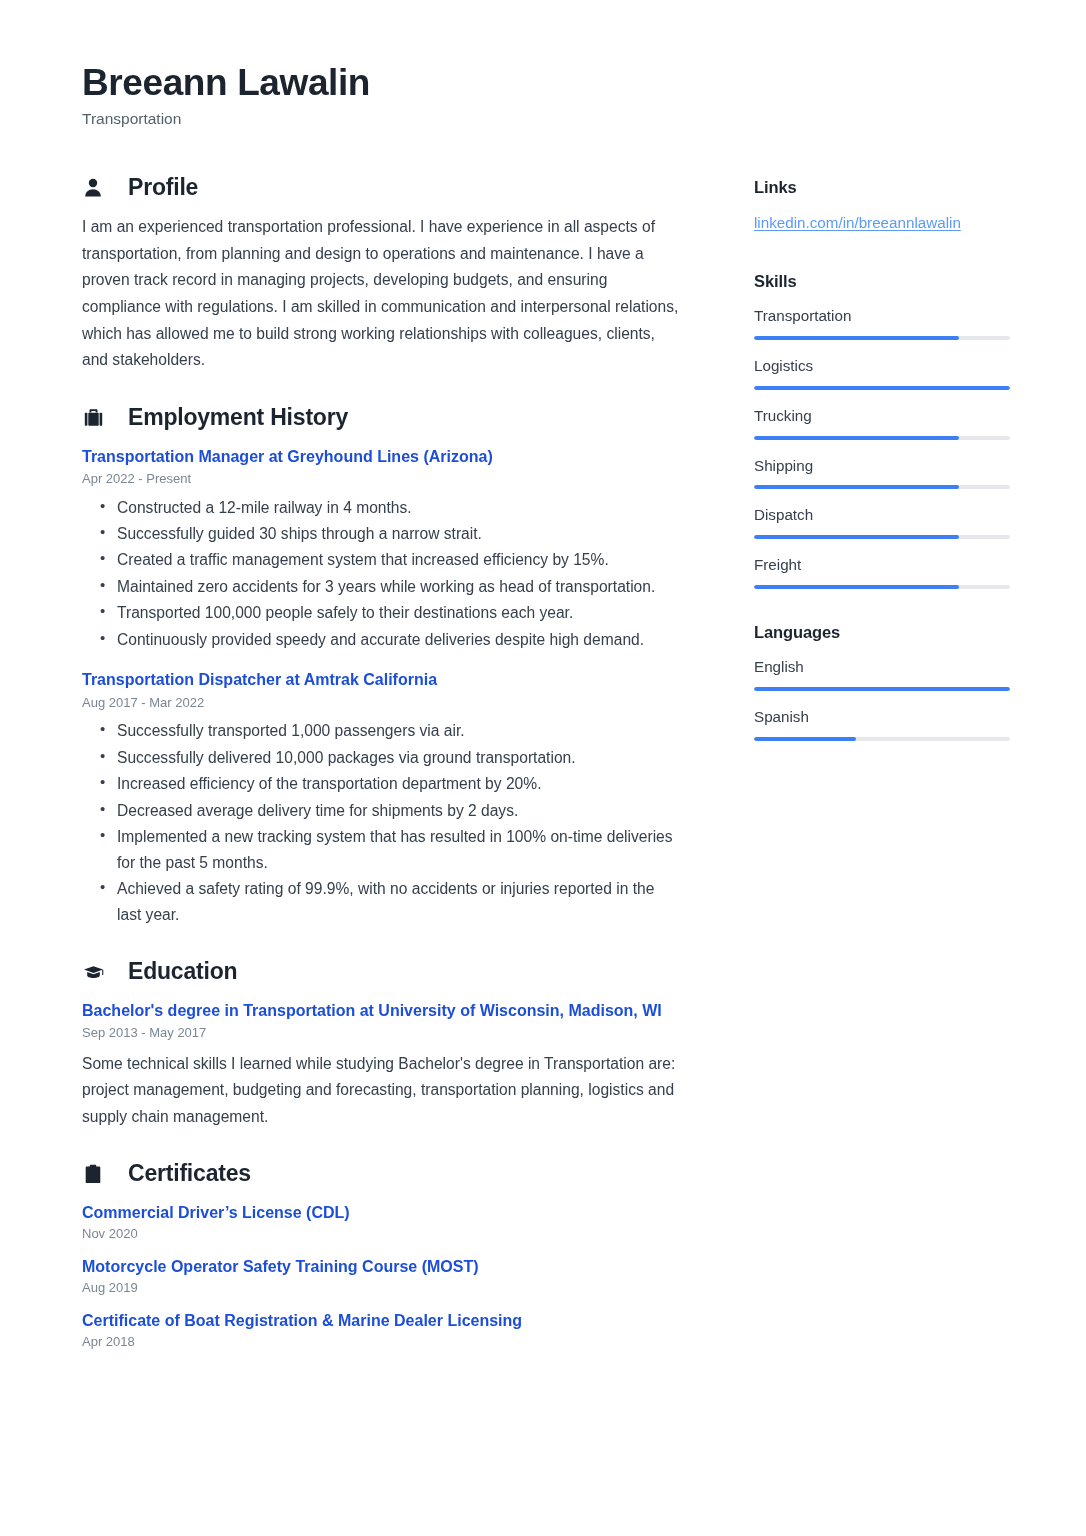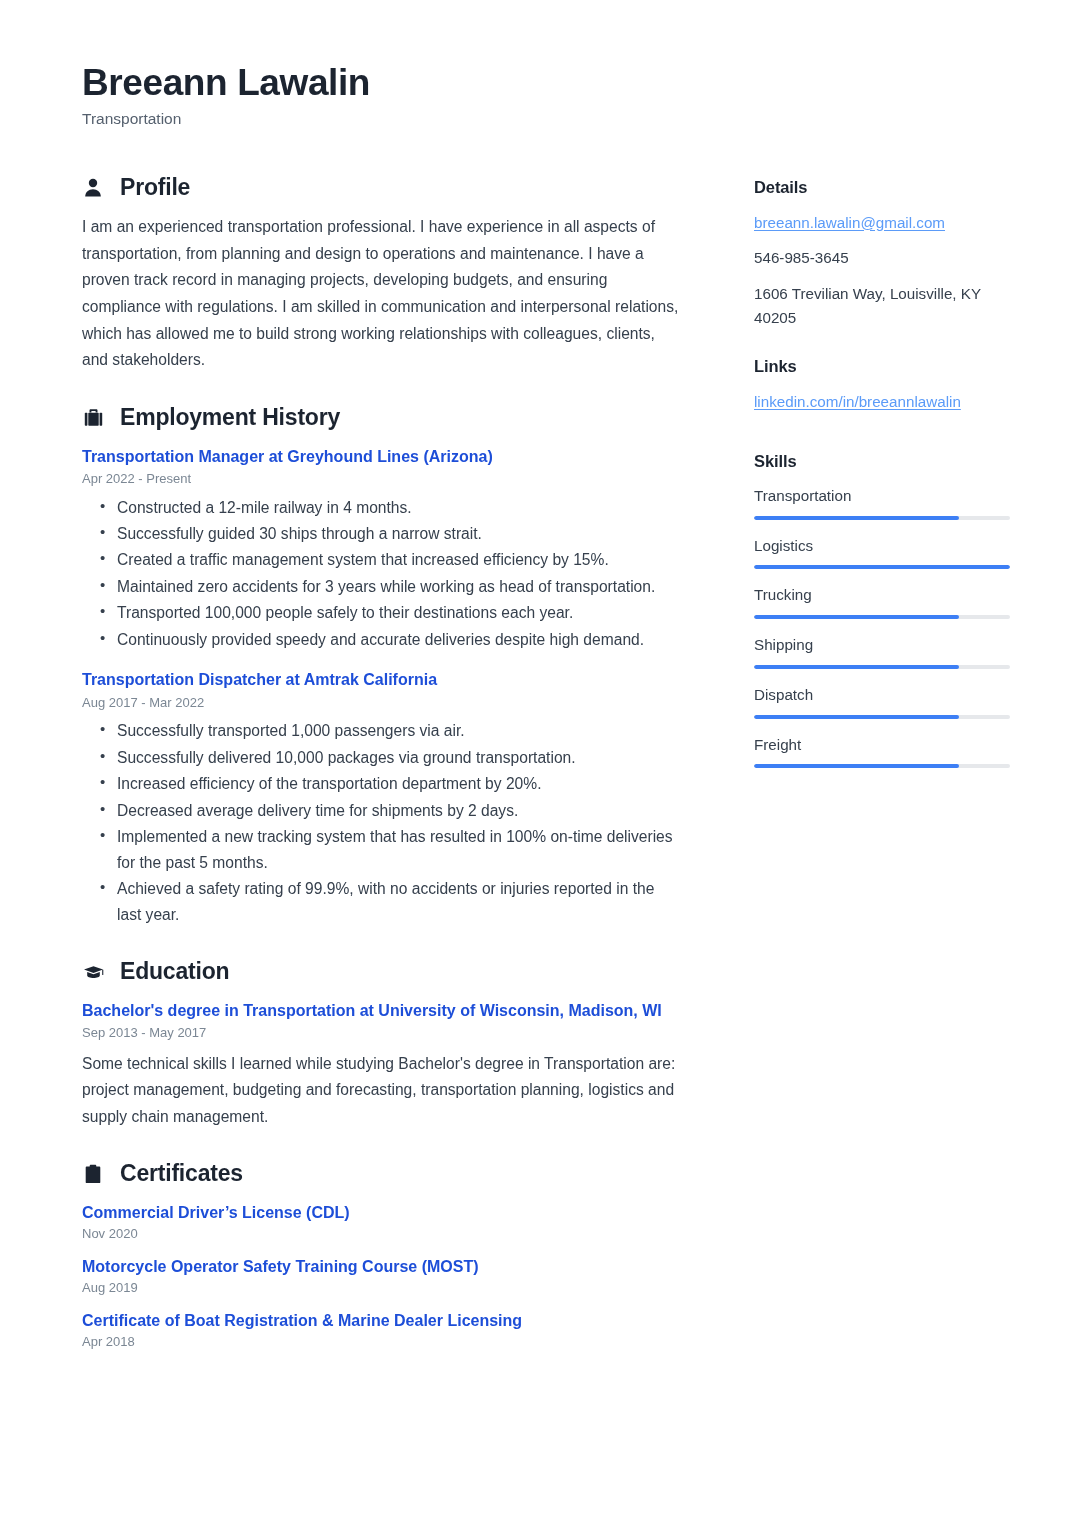--- a/index.html
+++ b/index.html
@@ -48,21 +48,21 @@
     gap: 72px;
   }
   .col-main { width: 600px; flex: 0 0 600px; }
   .col-side { width: 262px; flex: 0 0 262px; padding-top: 4px; }
 
   
   .section { margin-bottom: 30px; }
   .section-head {
     display: flex;
     align-items: center;
-    gap: 16px;
+    gap: 24px;
     margin-bottom: 13px;
   }
   .section-icon {
     width: 22px;
     height: 24px;
     flex: 0 0 22px;
     display: flex;
     align-items: center;
     justify-content: center;
     color: #1c2430;
@@ -290,26 +290,20 @@
         <div class="cert-entry">
           <div class="entry-title">Certificate of Boat Registration &amp; Marine Dealer Licensing</div>
           <div class="entry-date">Apr 2018</div>
         </div>
       </div>
 
     </div>
 
     <div class="col-side">
 
-      <div class="side-block">
-        <div class="side-title">Details</div>
-        <a class="side-link">breeann.lawalin@gmail.com</a>
-        <div class="side-line">546-985-3645</div>
-        <div class="side-line">1606 Trevilian Way, Louisville, KY 40205</div>
-      </div>
 
       <div class="side-block">
         <div class="side-title">Links</div>
         <a class="side-link">linkedin.com/in/breeannlawalin</a>
       </div>
 
       <div class="side-block">
         <div class="side-title">Skills</div>
 
         <div class="meter-item">
@@ -343,16 +337,32 @@
           </div>
         </div>
         <div class="meter-item">
           <div class="meter-label">Freight</div>
           <div class="meter-track">
             <div class="meter-fill" style="width: 80%;"></div>
           </div>
         </div>
       </div>
 
+      <div class="side-block languages-block">
+        <div class="side-title">Languages</div>
+
+        <div class="meter-item">
+          <div class="meter-label">English</div>
+          <div class="meter-track">
+            <div class="meter-fill" style="width: 100%;"></div>
+          </div>
+        </div>
+        <div class="meter-item">
+          <div class="meter-label">Spanish</div>
+          <div class="meter-track">
+            <div class="meter-fill" style="width: 40%;"></div>
+          </div>
+        </div>
+      </div>
 
     </div>
   </div>
 </div>
 
 </body></html>

